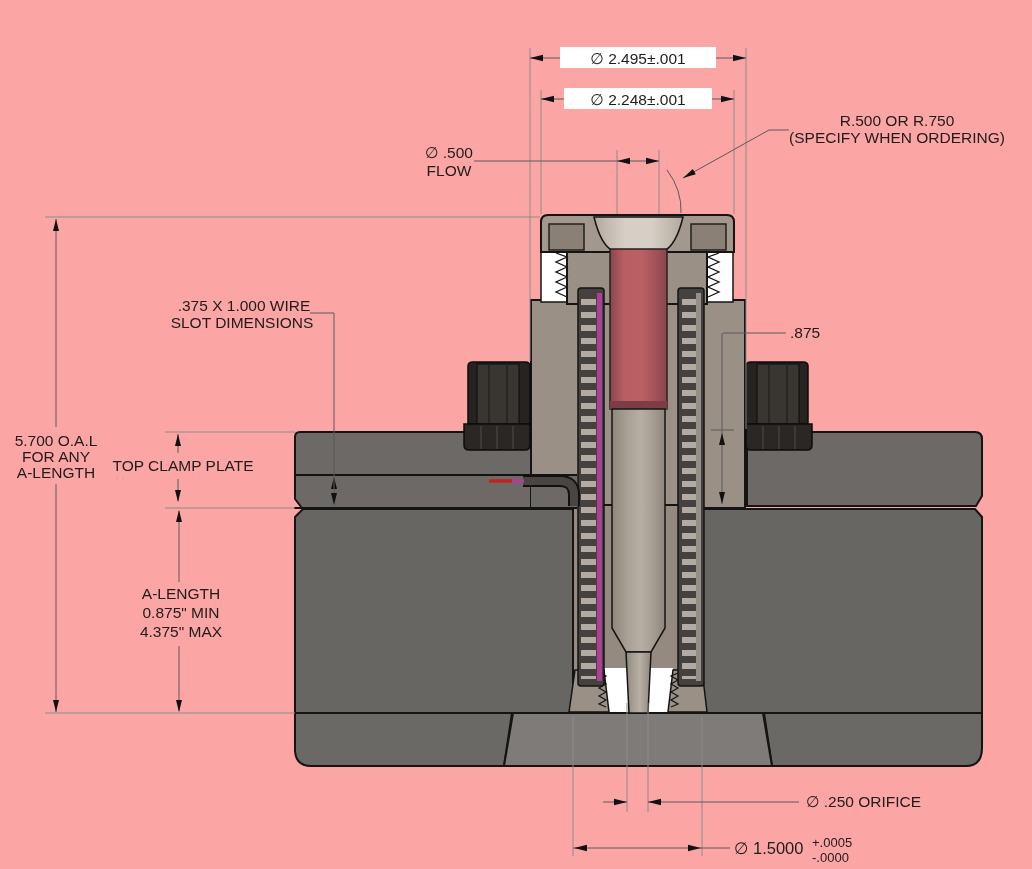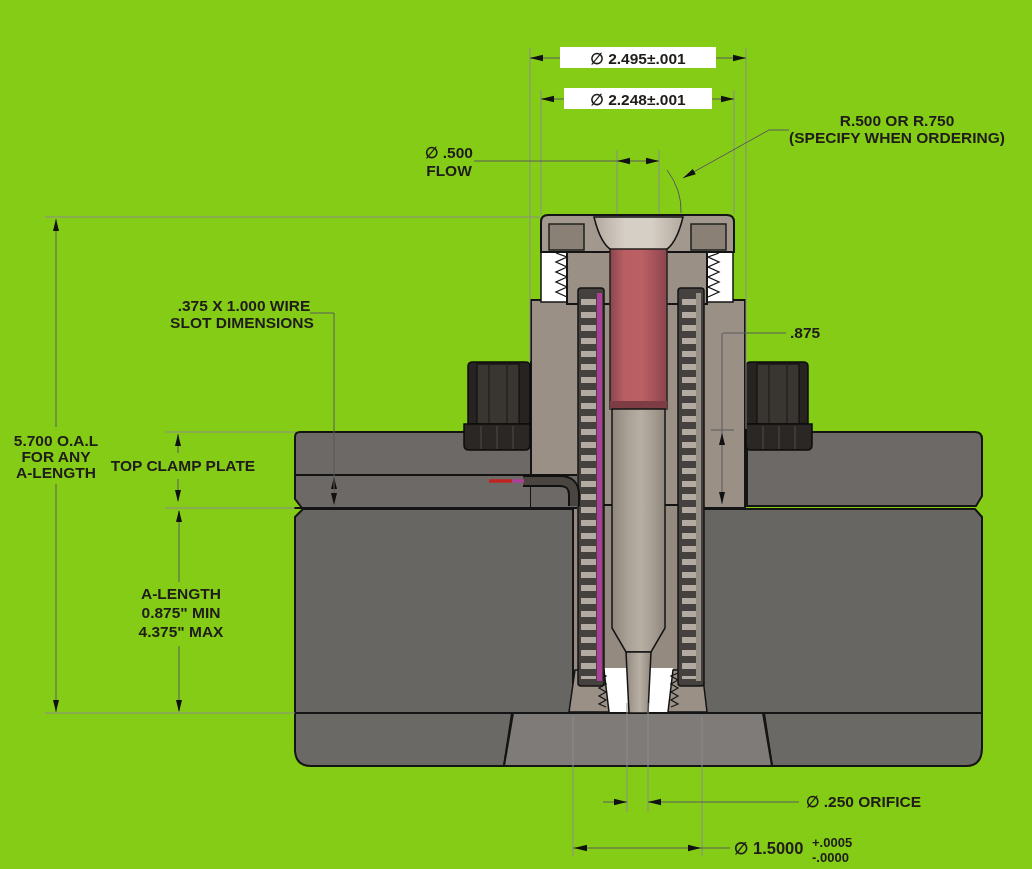--- a/index.html
+++ b/index.html
@@ -1,17 +1,17 @@
 <!DOCTYPE html>
 <html><head>
 <meta charset="utf-8">
 <style>
   html,body{margin:0;padding:0;background:#ffffff;}
   body{font-family:"Liberation Sans", sans-serif;}
-  .stage{position:relative;width:1032px;height:869px;background:#84cc16;overflow:hidden;font-weight:bold;}
+  .stage{position:relative;width:1032px;height:869px;background:#fca5a5;overflow:hidden;}
   svg{display:block;}
   text{fill:#1f1c1a;font-family:"Liberation Sans", sans-serif;}
   .dimtext{font-size:15.5px;}
   .boretext{font-size:16.5px;}
   .toltext{font-size:13px;}
   .thin{stroke:#8c8c8c;stroke-width:1;fill:none;}
   .dim{stroke:#5a5a5a;stroke-width:1;fill:none;}
   .arrow{fill:#111;stroke:none;}
   .outline{stroke:#141414;stroke-width:2;}
   .outline15{stroke:#141414;stroke-width:1.5;}

